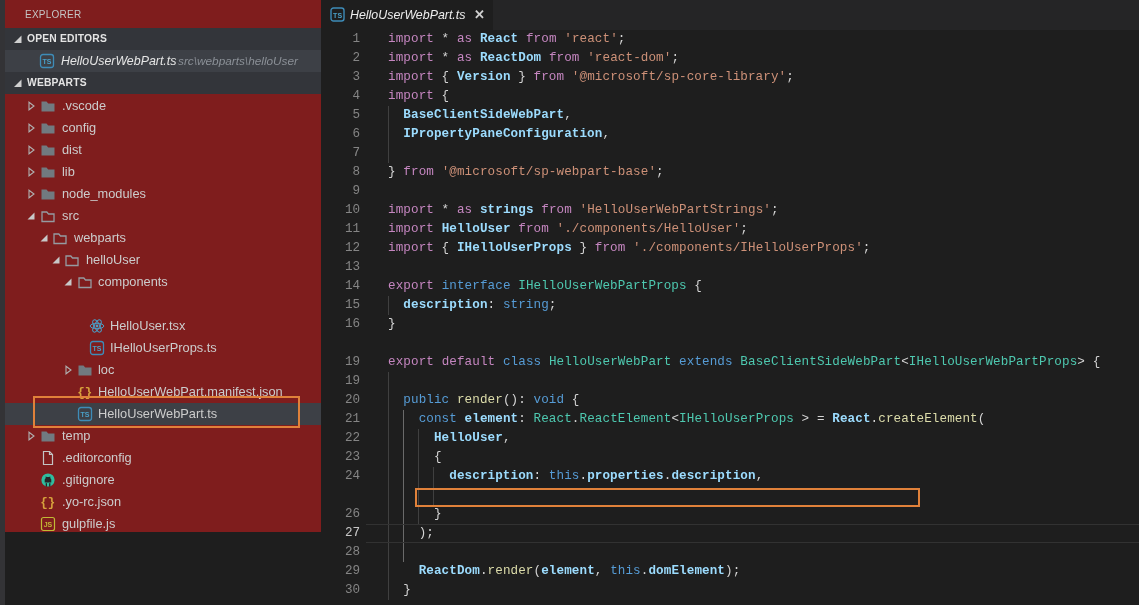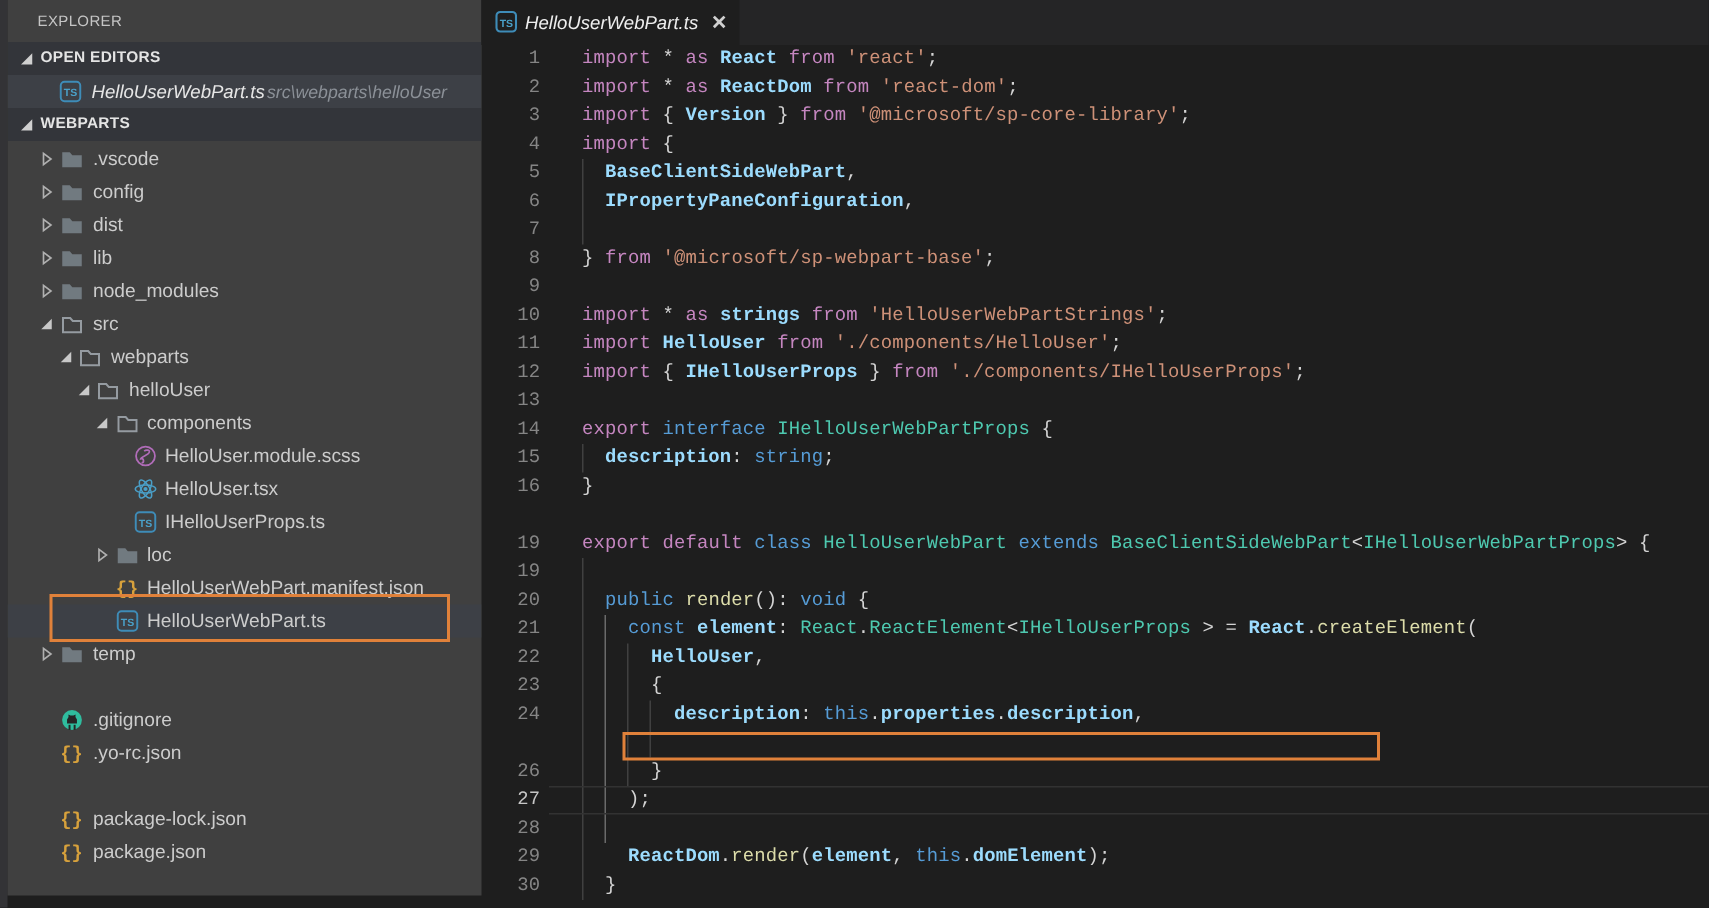--- a/index.html
+++ b/index.html
@@ -1,20 +1,20 @@
 <!DOCTYPE html>
 <html><head>
 <meta charset="utf-8">
 <style>
 *{margin:0;padding:0;box-sizing:border-box}
 html,body{width:1139px;height:605px;overflow:hidden;background:#1e1e1e}
 #root{position:absolute;left:0;top:0;width:1139px;height:605px;background:#1e1e1e;font-family:"Liberation Sans",sans-serif}
 
 #strip{position:absolute;left:0;top:0;width:5px;height:605px;background:#333336}
-#sidebar{position:absolute;left:5px;top:0;width:316px;height:597px;background:#404040;overflow:hidden}
+#sidebar{position:absolute;left:5px;top:0;width:316px;height:532px;background:#7f1d1d;overflow:hidden}
 #exptitle{position:absolute;left:20px;top:0;height:28px;line-height:29px;font-size:10px;letter-spacing:.25px;color:#c5c5c5}
 .sechead{position:absolute;left:0;width:316px;height:22px;background:#33353a;color:#e4e4e4;font-size:10.3px;font-weight:bold;line-height:22px;letter-spacing:.2px}
 .sechead .tw{position:absolute;left:6px;top:0}
 .sechead .lbl{position:absolute;left:22px;top:0}
 .selrow{position:absolute;left:0;width:316px;height:22px;background:#3d4046}
 .row{position:absolute;left:0;width:316px;height:22px;line-height:22px;font-size:12.8px;color:#cccccc;white-space:nowrap}
 .row svg.ic{position:absolute;top:3px}
 .row svg.tw{position:absolute;top:4px}
 .row .lab{position:absolute;top:0;line-height:22px}
 
@@ -139,27 +139,20 @@
       </div>
 <div class="row" style="top:271px">
         <svg class="tw" style="left:56px" width="14" height="14">
           <path d="M10.5 3.5 V10.5 H3.5 z" fill="#c8c8c8"></path>
         </svg>
         <svg class="ic" style="left:72px" width="16" height="16">
           <path d="M2 4h4.8l1.7 2h5.5v7.5H2z" fill="none" stroke="#959ba1" stroke-width="1.3"></path>
         </svg>
         <span class="lab" style="left:93px">components</span>
       </div>
-<div class="row" style="top:293px">
-        <svg class="ic" style="left:84px" width="16" height="16">
-          <circle cx="8" cy="8" r="6.3" fill="none" stroke="#b06cb8" stroke-width="1.2"></circle>
-          <path d="M4.6 10.5c.2-2.5 5.6-2.8 6-5.2.2-1.4-2.2-1.7-3.5-.6M5.2 9.6c1.9.3 2 2.8.2 3" fill="none" stroke="#b06cb8" stroke-width="1.15"></path>
-        </svg>
-        <span class="lab" style="left:105px">HelloUser.module.scss</span>
-      </div>
 <div class="row" style="top:315px">
         <svg class="ic" style="left:84px" width="16" height="16">
           <g fill="none" stroke="#4a9fc8" stroke-width="1">
             <ellipse cx="8" cy="8" rx="6.8" ry="2.7"></ellipse>
             <ellipse cx="8" cy="8" rx="6.8" ry="2.7" transform="rotate(60 8 8)"></ellipse>
             <ellipse cx="8" cy="8" rx="6.8" ry="2.7" transform="rotate(120 8 8)"></ellipse>
           </g>
           <circle cx="8" cy="8" r="1.4" fill="#4a9fc8"></circle>
         </svg>
         <span class="lab" style="left:105px">HelloUser.tsx</span>
@@ -196,35 +189,49 @@
       </div>
 <div class="row" style="top:425px">
         <svg class="tw" style="left:19px" width="14" height="14">
           <path d="M5 3.2 L10 7 L5 10.8 z" fill="none" stroke="#b0b0b0" stroke-width="1.1"></path>
         </svg>
         <svg class="ic" style="left:35px" width="16" height="16">
           <path d="M1.5 3.5h5l1.7 2h6.3v8h-13z" fill="#717a80"></path>
         </svg>
         <span class="lab" style="left:57px">temp</span>
       </div>
+<div class="row" style="top:447px">
+        <svg class="ic" style="left:35px" width="16" height="16">
+          <path d="M3.5 1.5h6l3 3v10h-9z" fill="none" stroke="#c4c4c4" stroke-width="1.2"></path>
+          <path d="M9.5 1.5v3h3" fill="none" stroke="#c4c4c4" stroke-width="1.2"></path>
+        </svg>
+        <span class="lab" style="left:57px">.editorconfig</span>
+      </div>
 <div class="row" style="top:469px">
         <svg class="ic" style="left:35px" width="16" height="16">
           <circle cx="8" cy="8" r="6.6" fill="#2fbc9e"></circle>
           <path d="M4.7 10.4 V7.6 L5.7 6 l-.1-1.6 1.4.6 h2 l1.4-.6 L10.3 6 l1 1.6 v2.8 z" fill="#252526"></path>
           <rect x="5.7" y="11.2" width="1.3" height="3.4" fill="#252526"></rect>
           <rect x="9.1" y="11.2" width="1.3" height="3.4" fill="#252526"></rect>
         </svg>
         <span class="lab" style="left:57px">.gitignore</span>
       </div>
 <div class="row" style="top:491px">
         <svg class="ic" style="left:35px" width="16" height="16">
           <text x="4" y="12.3" font-size="12.5px" font-weight="bold" fill="#d7a13c" text-anchor="middle" font-family="Liberation Mono">{</text>
           <text x="11.5" y="12.3" font-size="12.5px" font-weight="bold" fill="#d7a13c" text-anchor="middle" font-family="Liberation Mono">}</text>
         </svg>
         <span class="lab" style="left:57px">.yo-rc.json</span>
+      </div>
+<div class="row" style="top:513px">
+        <svg class="ic" style="left:35px" width="16" height="16">
+          <rect x="1.5" y="1.5" width="13" height="13" rx="2" fill="none" stroke="#c2ba35" stroke-width="1.2"></rect>
+          <text x="8" y="11.3" font-size="7px" font-weight="bold" fill="#c2ba35" text-anchor="middle" font-family="Liberation Sans">JS</text>
+        </svg>
+        <span class="lab" style="left:57px">gulpfile.js</span>
       </div>
 <div class="row" style="top:535px">
         <svg class="ic" style="left:35px" width="16" height="16">
           <text x="4" y="12.3" font-size="12.5px" font-weight="bold" fill="#d7a13c" text-anchor="middle" font-family="Liberation Mono">{</text>
           <text x="11.5" y="12.3" font-size="12.5px" font-weight="bold" fill="#d7a13c" text-anchor="middle" font-family="Liberation Mono">}</text>
         </svg>
         <span class="lab" style="left:57px">package-lock.json</span>
       </div>
 <div class="row" style="top:557px">
         <svg class="ic" style="left:35px" width="16" height="16">

